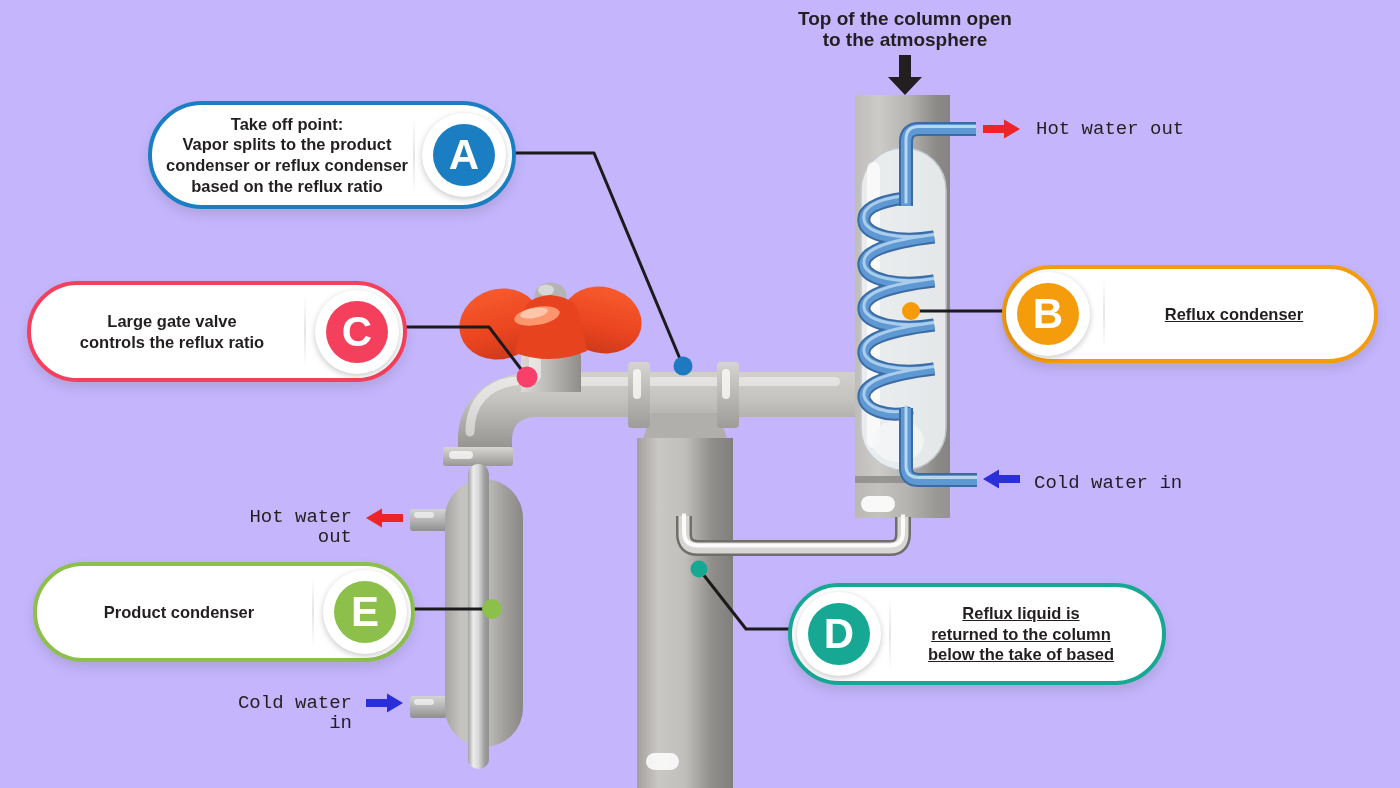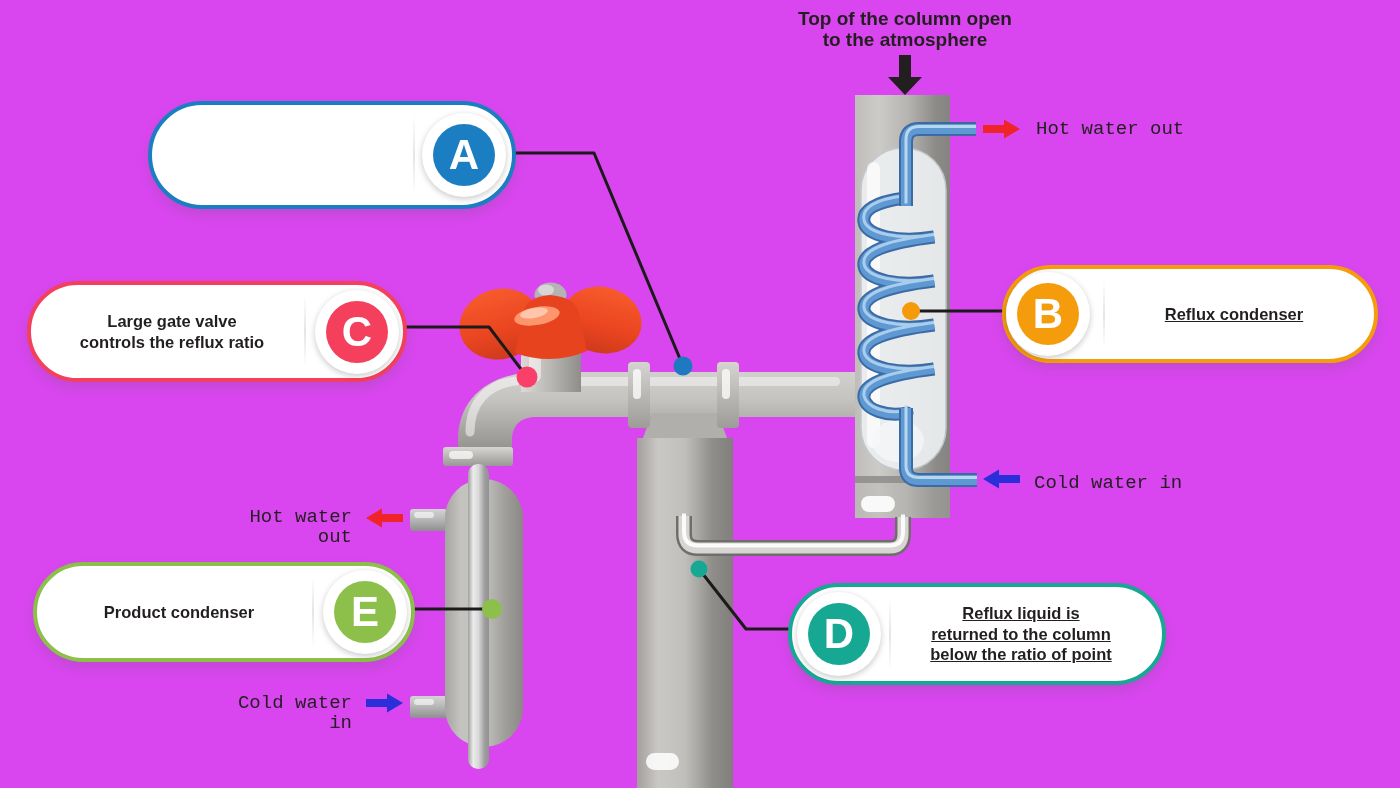--- a/index.html
+++ b/index.html
@@ -1,16 +1,16 @@
 <!DOCTYPE html>
 <html><head>
 <meta charset="utf-8">
 <style>
   html,body{margin:0;padding:0;background:#ffffff;}
-  .stage{position:relative;width:1400px;height:788px;background:#d946ef;overflow:hidden;
+  .stage{position:relative;width:1400px;height:788px;background:#c4b5fd;overflow:hidden;
          font-family:"Liberation Sans",sans-serif;color:#231f20;}
   .stage svg{position:absolute;left:0;top:0;}
 
   .top-note{position:absolute;left:755px;top:8px;width:300px;text-align:center;
             font-size:19px;font-weight:700;line-height:21px;white-space:pre-line;}
 
   .flow-label{position:absolute;font-size:19px;font-weight:400;line-height:20px;font-family:Liberation Mono, monospace;}
   .fl-right{text-align:left;}
   .fl-left{width:124px;text-align:right;}
 
@@ -194,20 +194,24 @@
   </svg>
 
   <div class="top-note">Top of the column open
 to the atmosphere</div>
   <div class="flow-label fl-right" style="left:1036px;top:119px;">Hot water out</div>
   <div class="flow-label fl-right" style="left:1034px;top:473px;">Cold water in</div>
   <div class="flow-label fl-left" style="left:228px;top:507px;">Hot water out</div>
   <div class="flow-label fl-left" style="left:228px;top:693px;">Cold water in</div>
 
   <div class="callout co-left" style="left: 148px; top: 101px; width: 360px; height: 100px; border-color: rgb(27, 126, 194);">
+    <div class="co-text">Take off point:
+Vapor splits to the product
+condenser or reflux condenser
+based on the reflux ratio</div>
     <div class="co-divider"></div>
     <div class="co-disc" style="right:6px;">
       <div class="co-circle" style="background-color: rgb(27, 126, 194);">A</div>
     </div>
   </div>
 
   <div class="callout co-left" style="left: 33px; top: 562px; width: 374px; height: 92px; border-color: rgb(140, 192, 75);">
     <div class="co-text">Product condenser</div>
     <div class="co-divider"></div>
     <div class="co-disc" style="right:4px;">
@@ -228,20 +232,20 @@
     <div class="co-text">Reflux condenser</div>
     <div class="co-divider"></div>
     <div class="co-disc" style="left:0px;">
       <div class="co-circle" style="background-color: rgb(245, 156, 12);">B</div>
     </div>
   </div>
 
   <div class="callout co-right" style="left: 788px; top: 583px; width: 370px; height: 94px; border-color: rgb(22, 168, 147);">
     <div class="co-text">Reflux liquid is
 returned to the column
-below the ratio of point</div>
+below the take of based</div>
     <div class="co-divider"></div>
     <div class="co-disc" style="left:5px;">
       <div class="co-circle" style="background-color: rgb(22, 168, 147);">D</div>
     </div>
   </div>
 
 </div>
 
 </body></html>

